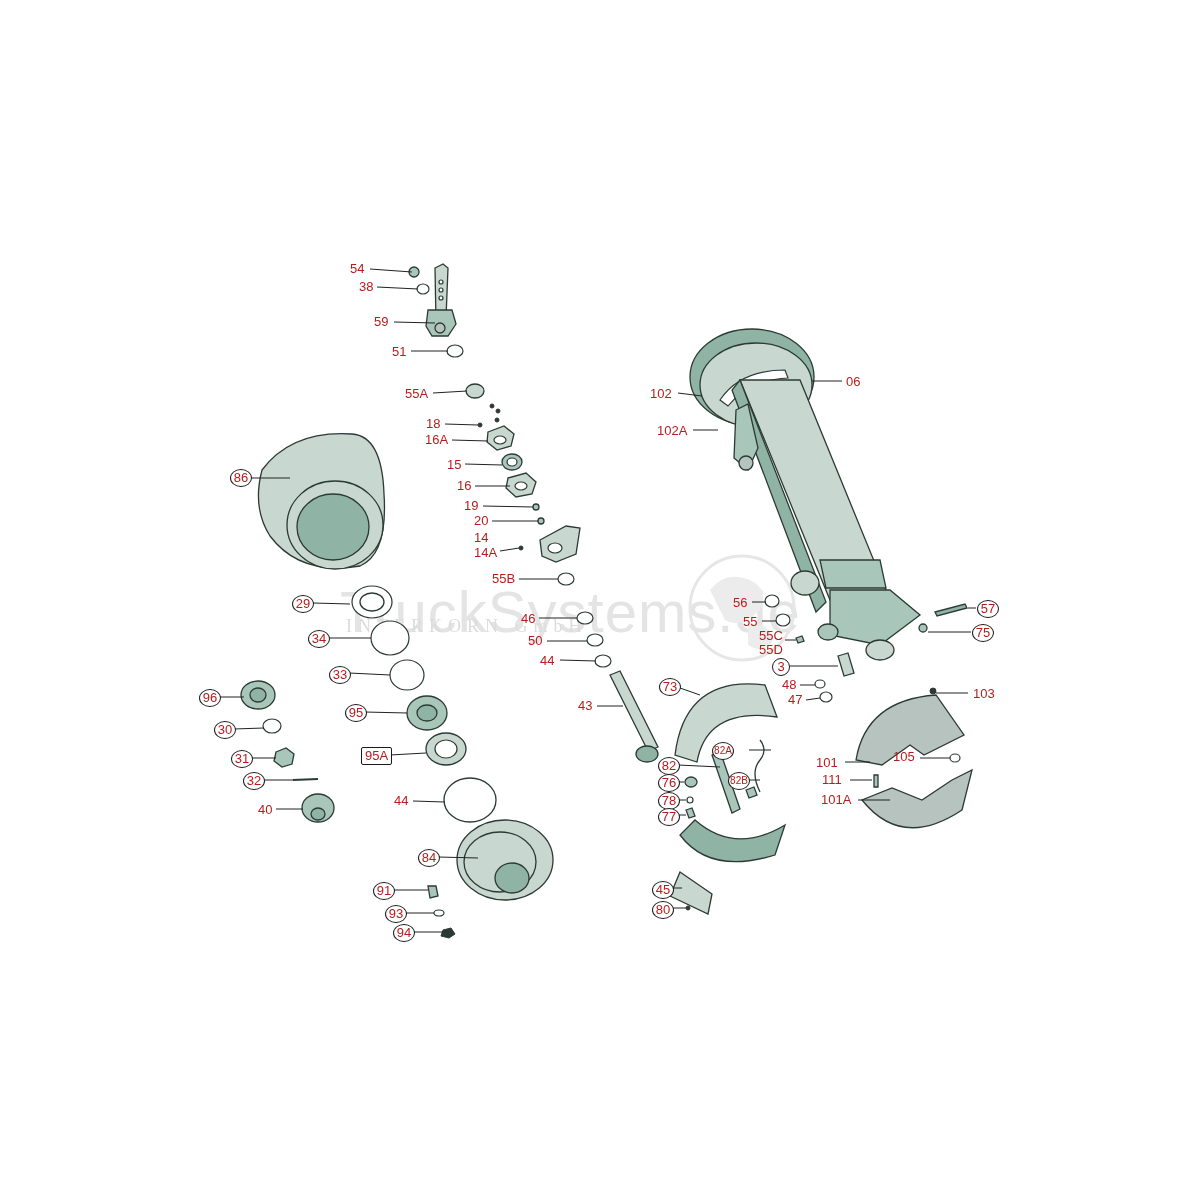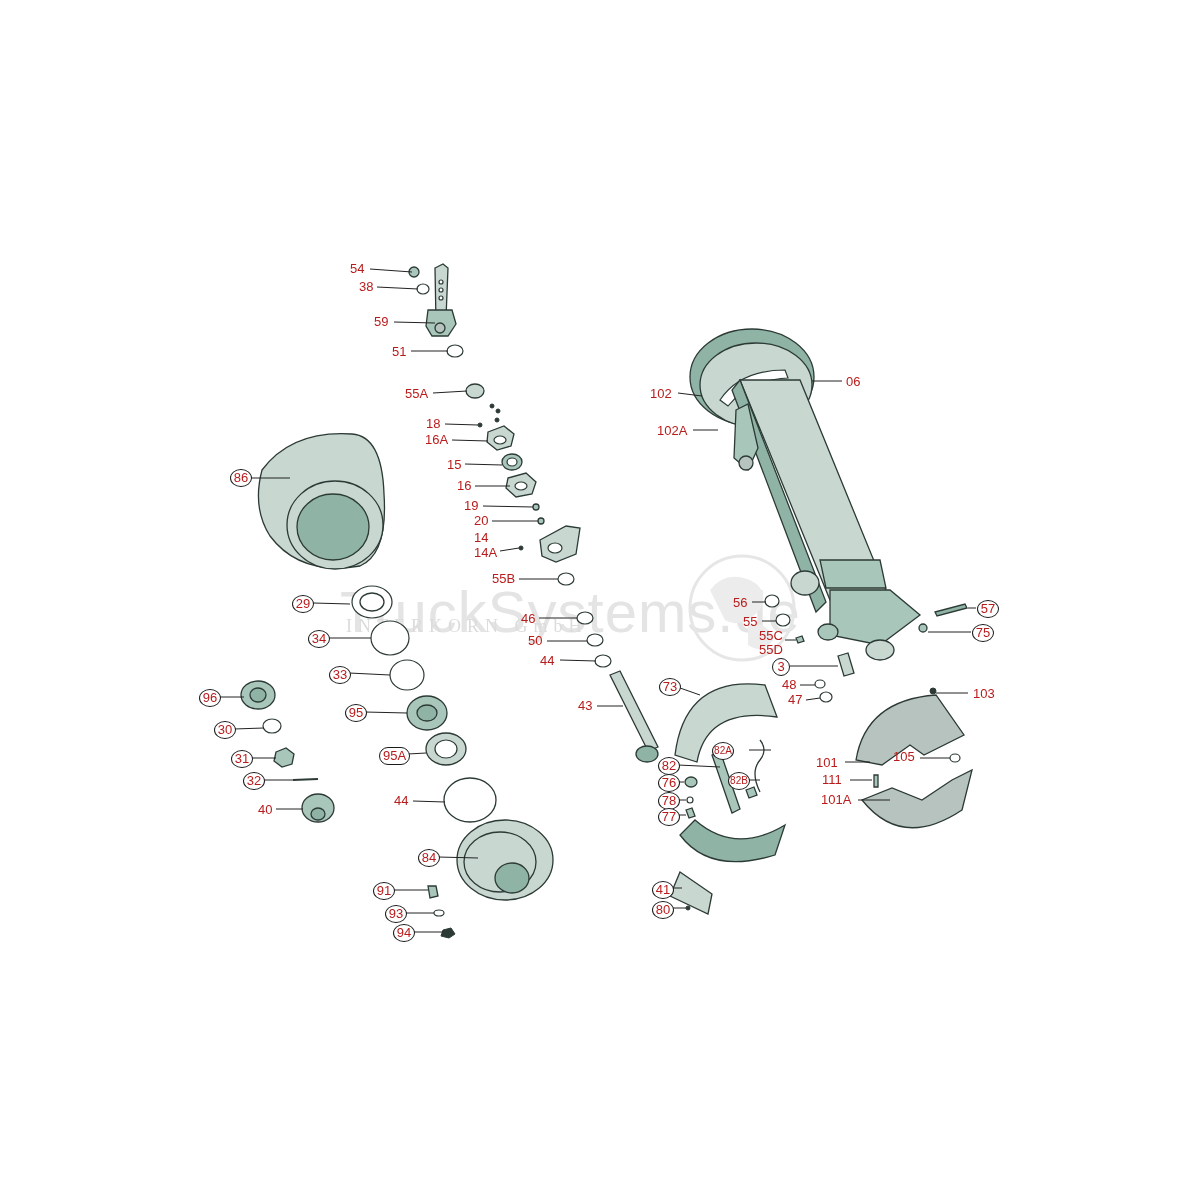--- a/index.html
+++ b/index.html
@@ -236,21 +236,21 @@
   <span class="lbl c" style="left:230px;top:469px;width:20px">86</span>
   <span class="lbl c" style="left:292px;top:595px;width:20px">29</span>
   <span class="lbl c" style="left:308px;top:630px;width:20px">34</span>
   <span class="lbl c" style="left:329px;top:666px;width:20px">33</span>
   <span class="lbl c" style="left:199px;top:689px;width:20px">96</span>
   <span class="lbl c" style="left:214px;top:721px;width:20px">30</span>
   <span class="lbl c" style="left:231px;top:750px;width:20px">31</span>
   <span class="lbl c" style="left:243px;top:772px;width:20px">32</span>
   <span class="lbl" style="left:258px;top:802px">40</span>
   <span class="lbl c" style="left:345px;top:704px;width:20px">95</span>
-  <span class="lbl c" style="left:379px;top:747px;width:29px;border-radius:9px">95A</span>
+  <span class="lbl c" style="left:361px;top:747px;width:29px;border-radius:2px">95A</span>
   <span class="lbl" style="left:394px;top:793px">44</span>
   <span class="lbl c" style="left:418px;top:849px;width:20px">84</span>
   <span class="lbl c" style="left:373px;top:882px;width:20px">91</span>
   <span class="lbl c" style="left:385px;top:905px;width:20px">93</span>
   <span class="lbl c" style="left:393px;top:924px;width:20px">94</span>
 
   <span class="lbl" style="left:521px;top:611px">46</span>
   <span class="lbl" style="left:528px;top:633px">50</span>
   <span class="lbl" style="left:540px;top:653px">44</span>
   <span class="lbl" style="left:578px;top:698px">43</span>
@@ -268,21 +268,21 @@
   <span class="lbl" style="left:782px;top:677px">48</span>
   <span class="lbl" style="left:788px;top:692px">47</span>
 
   <span class="lbl c" style="left:659px;top:678px;width:20px">73</span>
   <span class="lbl c" style="left:712px;top:742px;width:20px;font-size:10px">82A</span>
   <span class="lbl c" style="left:658px;top:757px;width:20px">82</span>
   <span class="lbl c" style="left:728px;top:772px;width:20px;font-size:10px">82B</span>
   <span class="lbl c" style="left:658px;top:774px;width:20px">76</span>
   <span class="lbl c" style="left:658px;top:792px;width:20px">78</span>
   <span class="lbl c" style="left:658px;top:808px;width:20px">77</span>
-  <span class="lbl c" style="left:652px;top:881px;width:20px">41</span>
+  <span class="lbl c" style="left:652px;top:881px;width:20px">45</span>
   <span class="lbl c" style="left:652px;top:901px;width:20px">80</span>
 
   <span class="lbl" style="left:973px;top:686px">103</span>
   <span class="lbl" style="left:816px;top:755px">101</span>
   <span class="lbl" style="left:893px;top:749px">105</span>
   <span class="lbl" style="left:822px;top:772px">111</span>
   <span class="lbl" style="left:821px;top:792px">101A</span>
 </div>
 
 </body></html>

